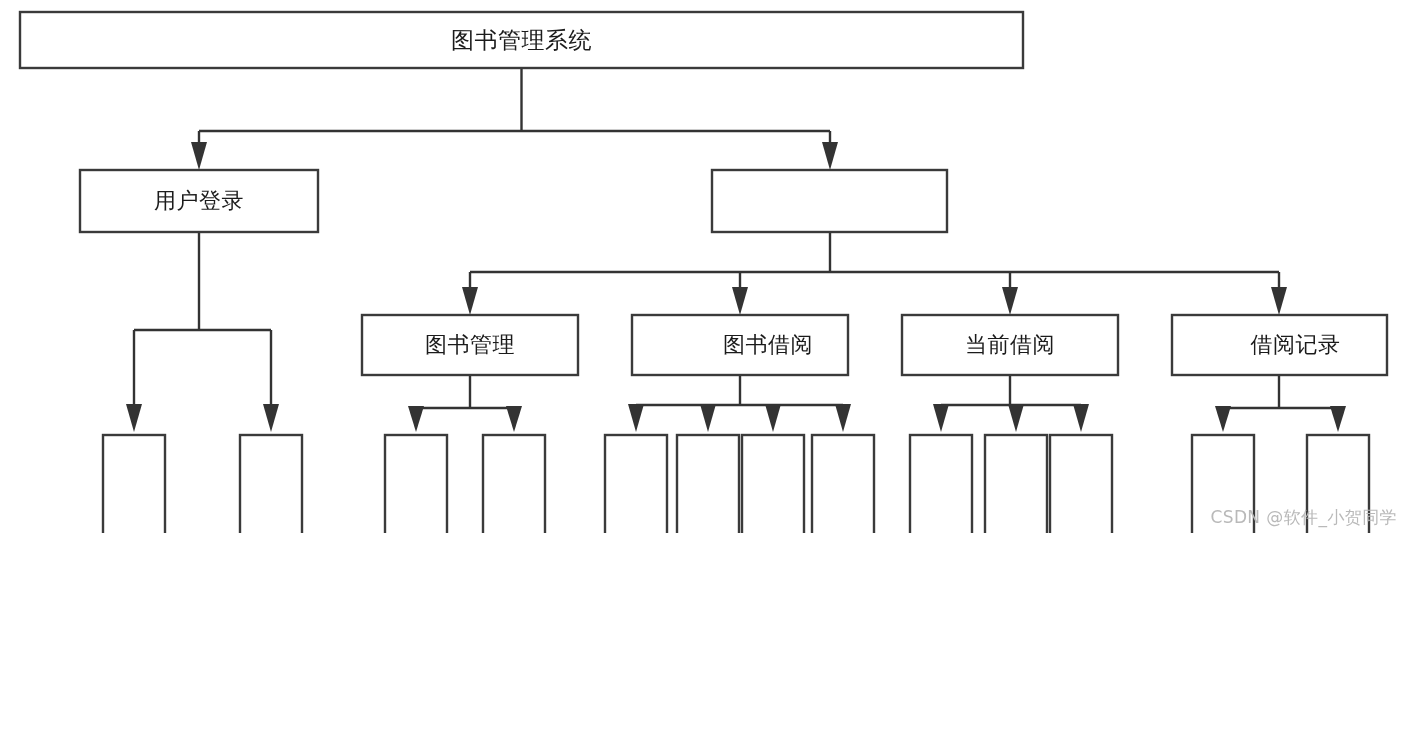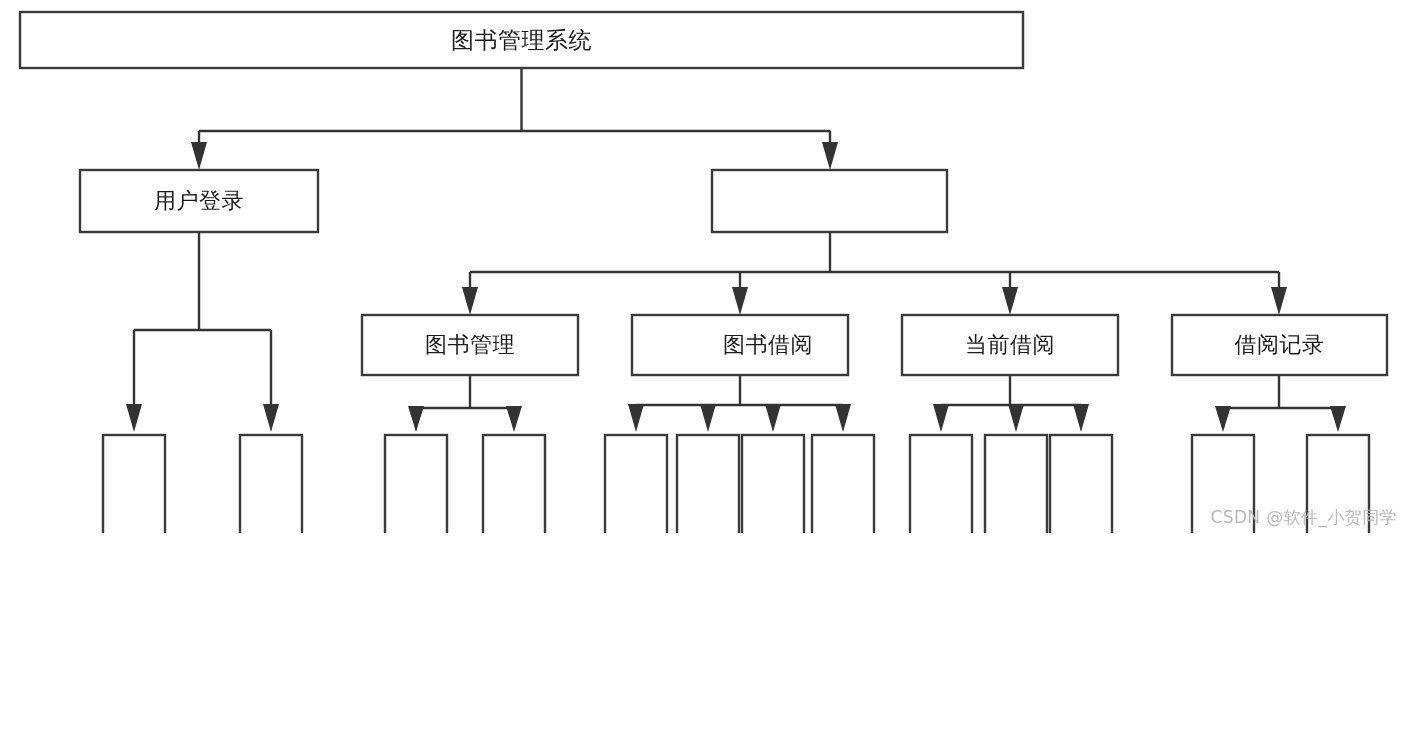--- a/index.html
+++ b/index.html
@@ -167,21 +167,21 @@
     </g>
   </svg>
 
   <div class="node-label-h node-label-root" style="left:20px; top:12px; width:1003px; height:56px;">图书管理系统</div>
 
   <div class="node-label-h" style="left:80px; top:170px; width:238px; height:62px;">用户登录</div>
 
   <div class="node-label-h" style="left:362px; top:315px; width:216px; height:60px;">图书管理</div>
   <div class="node-label-h" style="left:632px; top:315px; width:216px; height:60px;margin-left:28px;">图书借阅</div>
   <div class="node-label-h" style="left:902px; top:315px; width:216px; height:60px;">当前借阅</div>
-  <div class="node-label-h" style="left:1172px; top:315px; width:215px; height:60px;">借阅记录</div>
+  <div class="node-label-h" style="left:1172px; top:315px; width:215px; height:60px;padding-left:16px;">借阅记录</div>
 
   <div class="node-label-v" style="left:103px; top:435px; width:62px; height:300px;">用户登录</div>
   <div class="node-label-v" style="left:240px; top:435px; width:62px; height:300px;">注销登录</div>
   <div class="node-label-v" style="left:385px; top:435px; width:62px; height:300px;">查询图书</div>
   <div class="node-label-v" style="left:483px; top:435px; width:62px; height:300px;">借阅图书</div>
   <div class="node-label-v" style="left:605px; top:435px; width:62px; height:300px;">查询图书</div>
   <div class="node-label-v" style="left:677px; top:440px; width:62px; height:290px; align-items:flex-start;">新增图书（管理员）</div>
   <div class="node-label-v" style="left:742px; top:440px; width:62px; height:290px; align-items:flex-start;">编辑图书（管理员）</div>
   <div class="node-label-v" style="left:812px; top:435px; width:62px; height:300px;">借阅图书</div>
   <div class="node-label-v" style="left:910px; top:435px; width:62px; height:300px;">查询图书</div>

